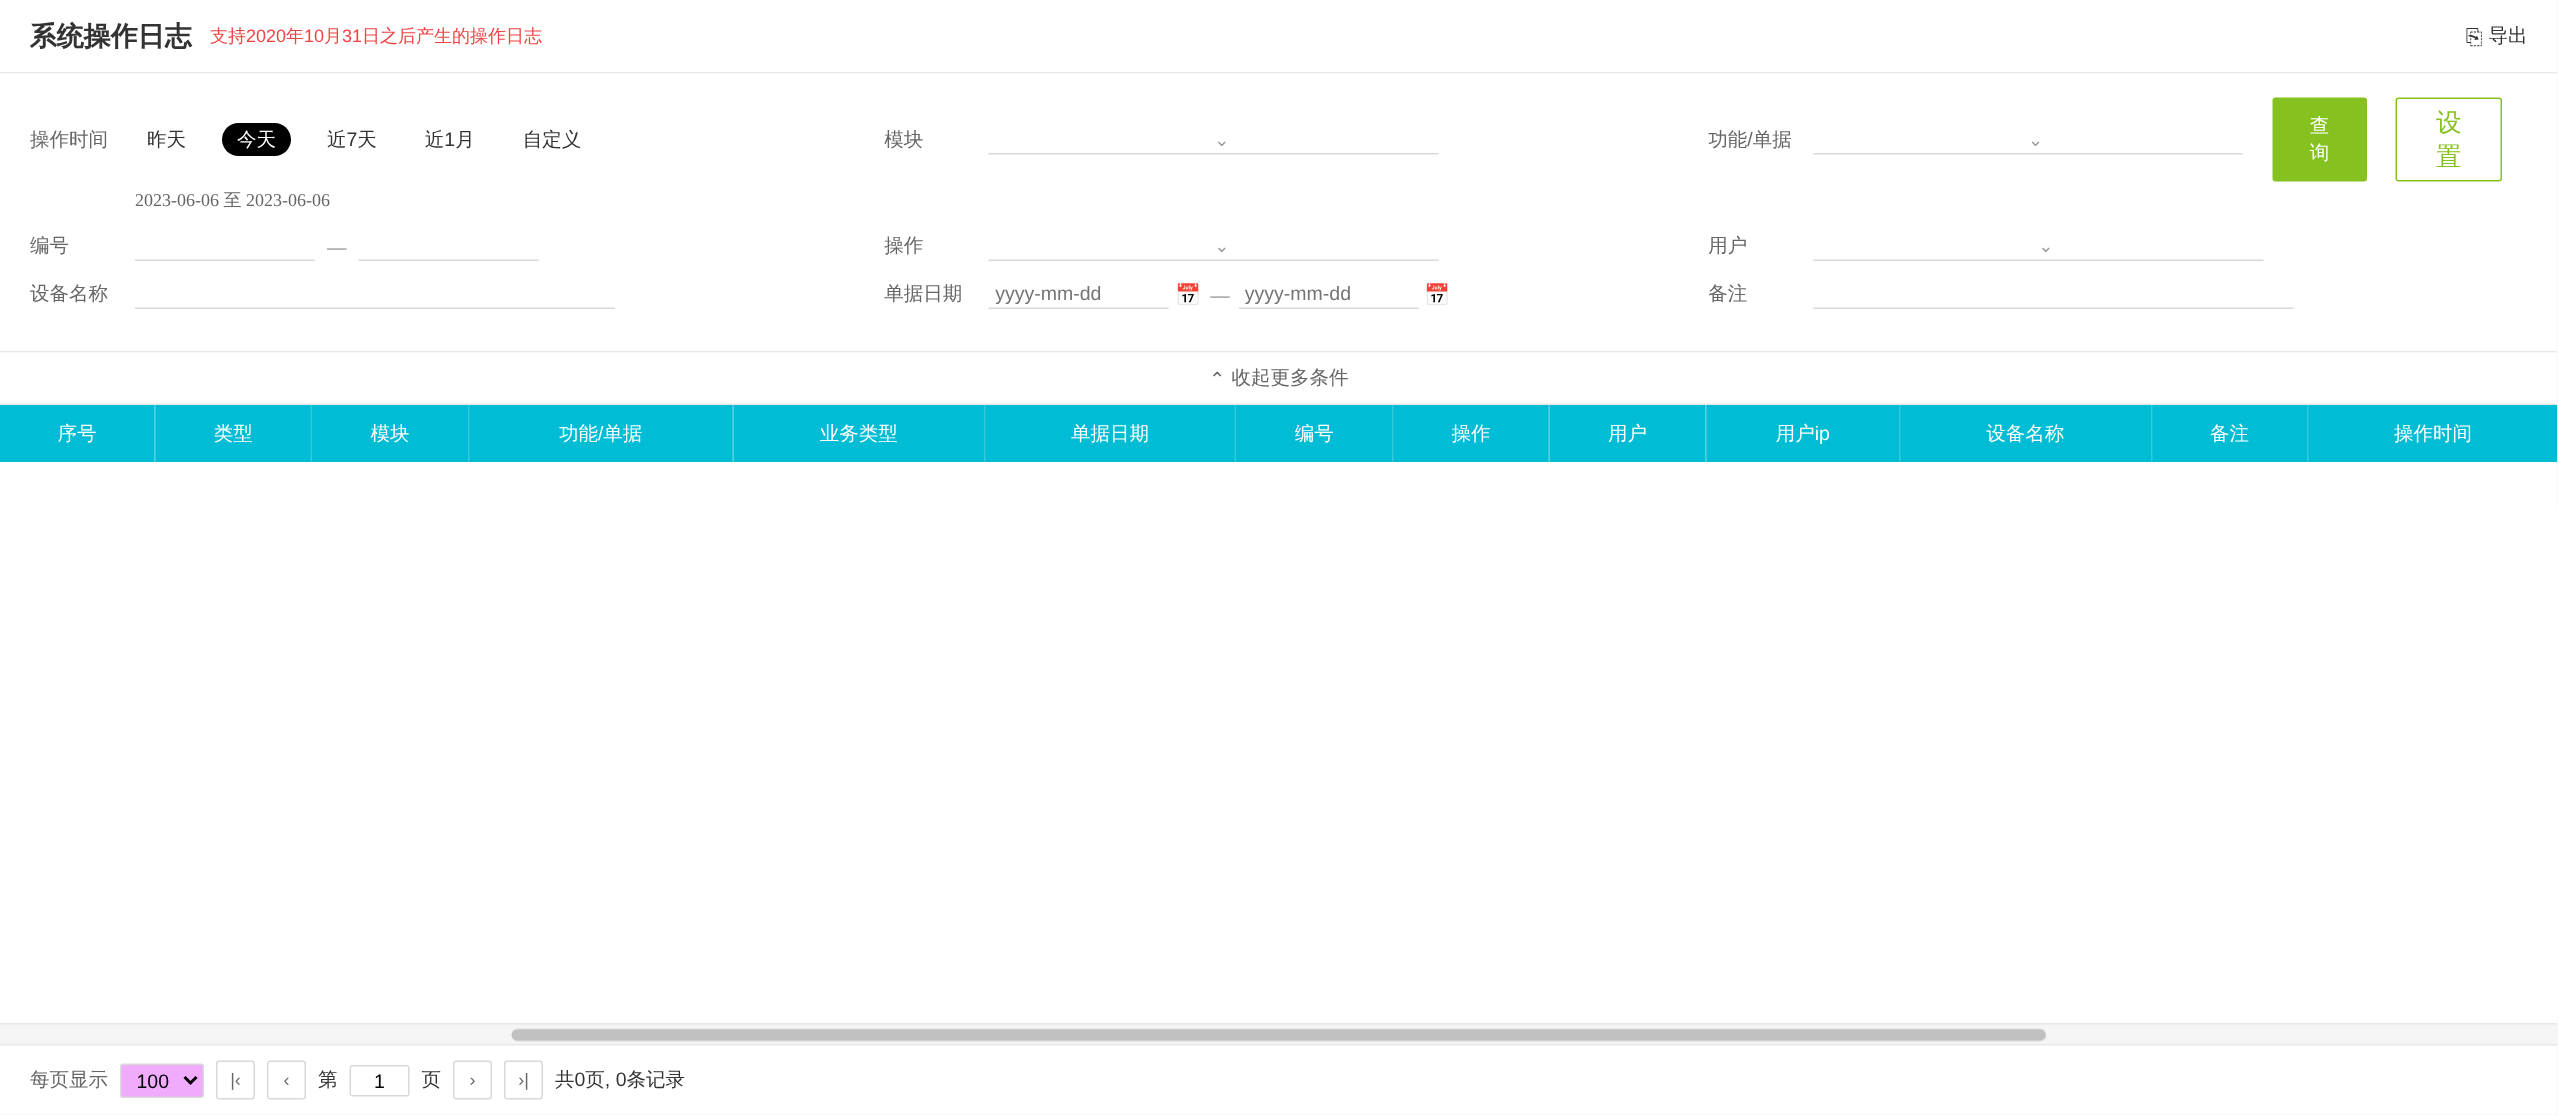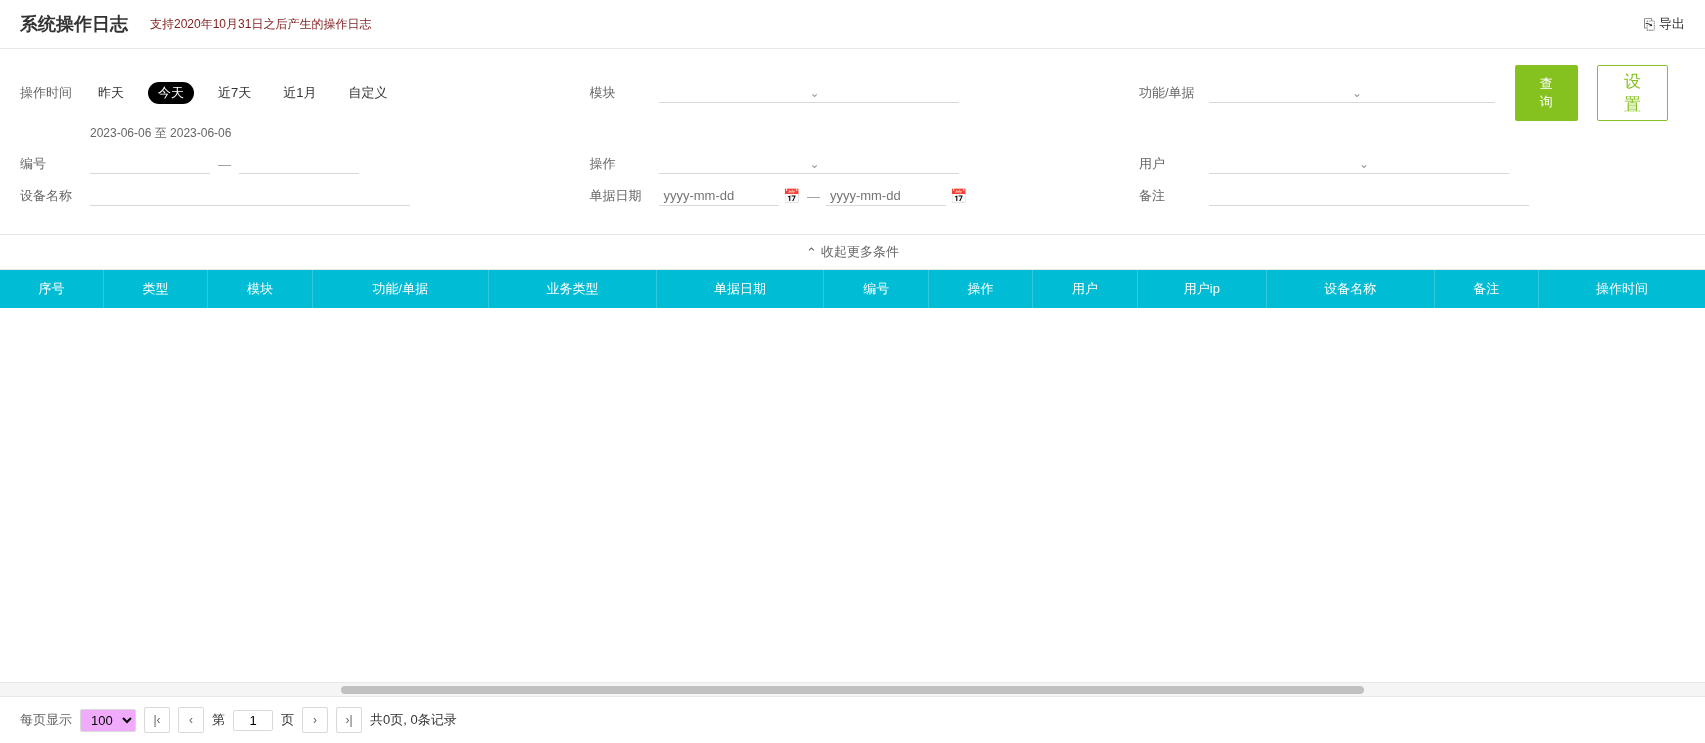--- a/index.html
+++ b/index.html
@@ -21,30 +21,30 @@
       background: #fff;
       padding: 12px 20px;
       display: flex;
       align-items: center;
       justify-content: space-between;
       border-bottom: 1px solid #e8e8e8;
     }
     .page-header-left {
       display: flex;
       align-items: center;
-      gap: 22px;
+      gap: 12px;
     }
     .page-title {
       font-size: 18px;
       font-weight: bold;
       color: #333;
     }
     .page-subtitle {
       font-size: 12px;
-      color: #7f1d1d;
+      color: #ef4444;
     }
     .export-btn {
       display: flex;
       align-items: center;
       gap: 4px;
       background: none;
       border: none;
       color: #333;
       cursor: pointer;
       font-size: 13px;
@@ -338,21 +338,21 @@
           <span></span>
           <span class="chevron">⌄</span>
         </div>
         <div class="action-buttons">
           <button class="btn-query">查询</button>
           <button class="btn-settings">设置</button>
         </div>
       </div>
     </div>
 
-    <div style="margin-left:70px; margin-bottom:12px; margin-top:-8px;">
+    <div style="margin-left:70px; margin-bottom:12px; margin-top:-8px;font-family:Liberation Serif, serif;">
       <span class="time-range-text">2023-06-06 至 2023-06-06</span>
     </div>
 
     <div class="filter-row-group">
       <div class="filter-col-1">
         <span class="filter-label">编号</span>
         <input class="filter-input" style="width: 120px;">
         <span class="filter-dash">—</span>
         <input class="filter-input" style="width: 120px;">
       </div>

